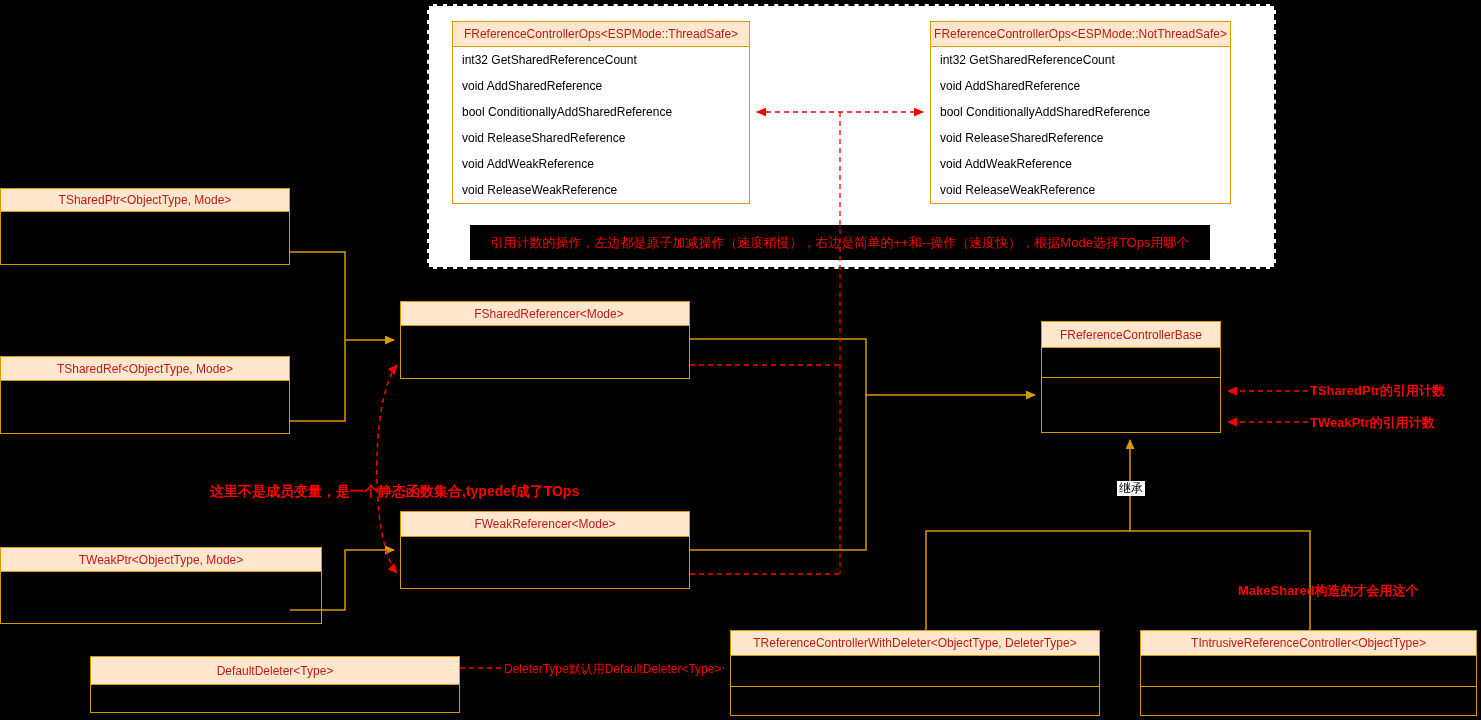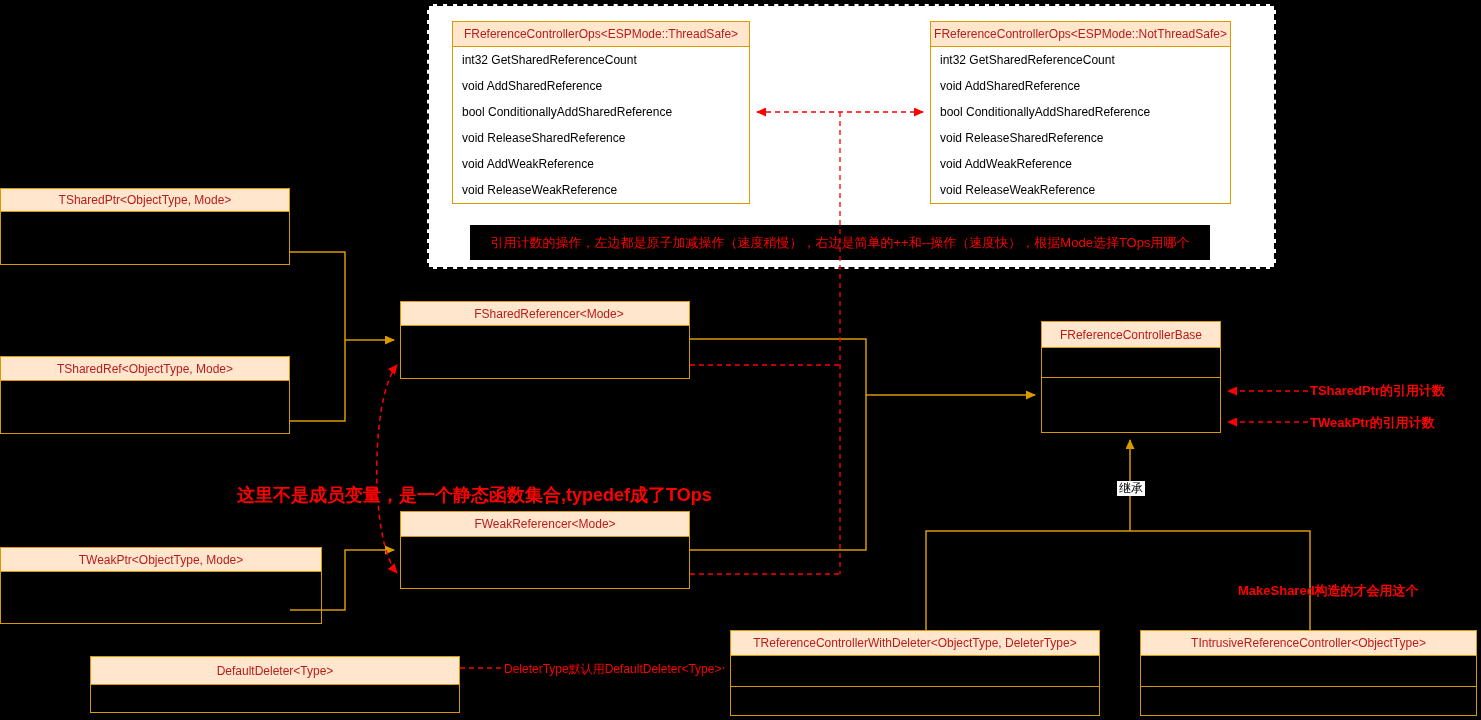--- a/index.html
+++ b/index.html
@@ -52,21 +52,21 @@
   #box-intrusive{left:1140px;top:630px;width:337px;}
   #box-intrusive .node-title{height:24px;}
   #box-intrusive .comp1{height:30px;}
   #box-intrusive .comp2{height:28px;}
   
   #connectors{position:absolute;left:0;top:0;width:1481px;height:720px;z-index:3;}
   
   .note{position:absolute;color:#FF0000;white-space:nowrap;z-index:5;}
   #note-ops{left:470px;top:225px;width:740px;height:35px;background:#000000;
           display:flex;align-items:center;justify-content:center;font-size:13px;z-index:2;}
-  #note-tops{left:210px;top:483px;font-size:18px;font-weight:bold;margin-left:27px;}
+  #note-tops{left:210px;top:483px;font-size:14px;font-weight:bold;}
   #note-sharedptr-count{left:1310px;top:382px;font-size:13px;font-weight:bold;}
   #note-weakptr-count{left:1310px;top:414px;font-size:13px;font-weight:bold;}
   #note-makeshared{left:1238px;top:582px;font-size:13px;font-weight:bold;}
   #note-deleter{left:502px;top:661px;font-size:12px;background:#000000;padding:0 2px;}
   #label-inherit{position:absolute;left:1117px;top:481px;background:#FFFFFF;color:#000;
           font-size:12px;line-height:15px;padding:0 2px;z-index:5;}
 </style>
 </head>
 <body>
 

